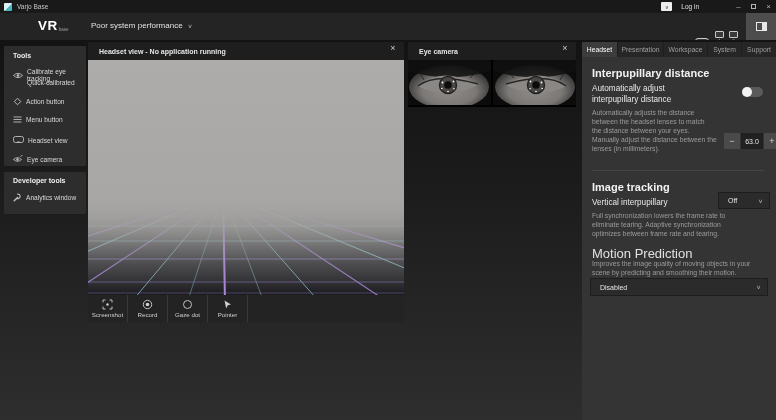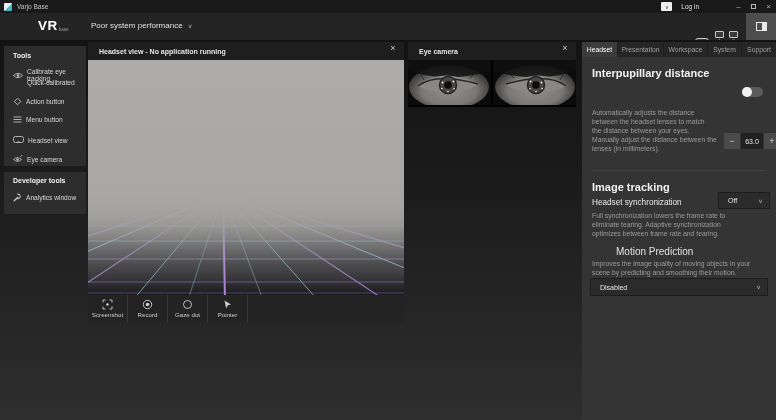--- a/index.html
+++ b/index.html
@@ -308,45 +308,46 @@
       <div id="rtabs">
         <div class="rtab active" style="width:36px;">Headset</div>
         <div class="rtab" style="width:46px;">Presentation</div>
         <div class="rtab" style="width:44px;">Workspace</div>
         <div class="rtab" style="width:34px;">System</div>
         <div class="rtab" style="width:34px;border-right:none;">Support</div>
       </div>
 
       <div class="sec-title" style="left:10px;top:25px;">Interpupillary distance</div>
 
+      <div class="set-label" style="left:10px;top:41px;width:112px;">Automatically adjust interpupillary distance</div>
       <div class="toggle" style="left:160px;top:45px;">
         <span class="knob"></span>
       </div>
 
       <div class="desc" style="left:10px;top:66px;width:122px;">Automatically adjusts the distance between the headset lenses to match the distance between your eyes.</div>
 
       <div class="desc" style="left:10px;top:93px;width:128px;">Manually adjust the distance between the lenses (in millimeters).</div>
       <div id="stepper">
         <span class="sbtn">−</span>
         <span class="sval">63.0</span>
         <span class="sbtn">+</span>
       </div>
 
       <div class="divider" style="top:128px;"></div>
 
       <div class="sec-title" style="left:10px;top:139px;">Image tracking</div>
 
-      <div class="set-label" style="left:10px;top:155px;">Headset synchronization</div>
+      <div class="set-label" style="left:10px;top:155px;">Vertical interpupillary</div>
       <div class="dropdown" style="left:136px;top:150px;width:52px;height:17px;">
         <span class="dtxt">Off</span>
         <span class="chev">∨</span>
       </div>
       <div class="desc" style="left:10px;top:169px;width:145px;">Full synchronization lowers the frame rate to eliminate tearing. Adaptive synchronization optimizes between frame rate and tearing.</div>
 
-      <div class="set-label" style="left:10px;top:203px;font-size:10px;color:#e0e0e0;margin-left:24px;">Motion Prediction</div>
+      <div class="set-label" style="left:10px;top:203px;font-size:13px;color:#e0e0e0;">Motion Prediction</div>
       <div class="desc" style="left:10px;top:217px;width:176px;">Improves the image quality of moving objects in your scene by predicting and smoothing their motion.</div>
       <div class="dropdown" style="left:8px;top:236px;width:178px;height:18px;">
         <span class="dtxt">Disabled</span>
         <span class="chev">∨</span>
       </div>
     </div>
 
   </div>
 </div>
 

